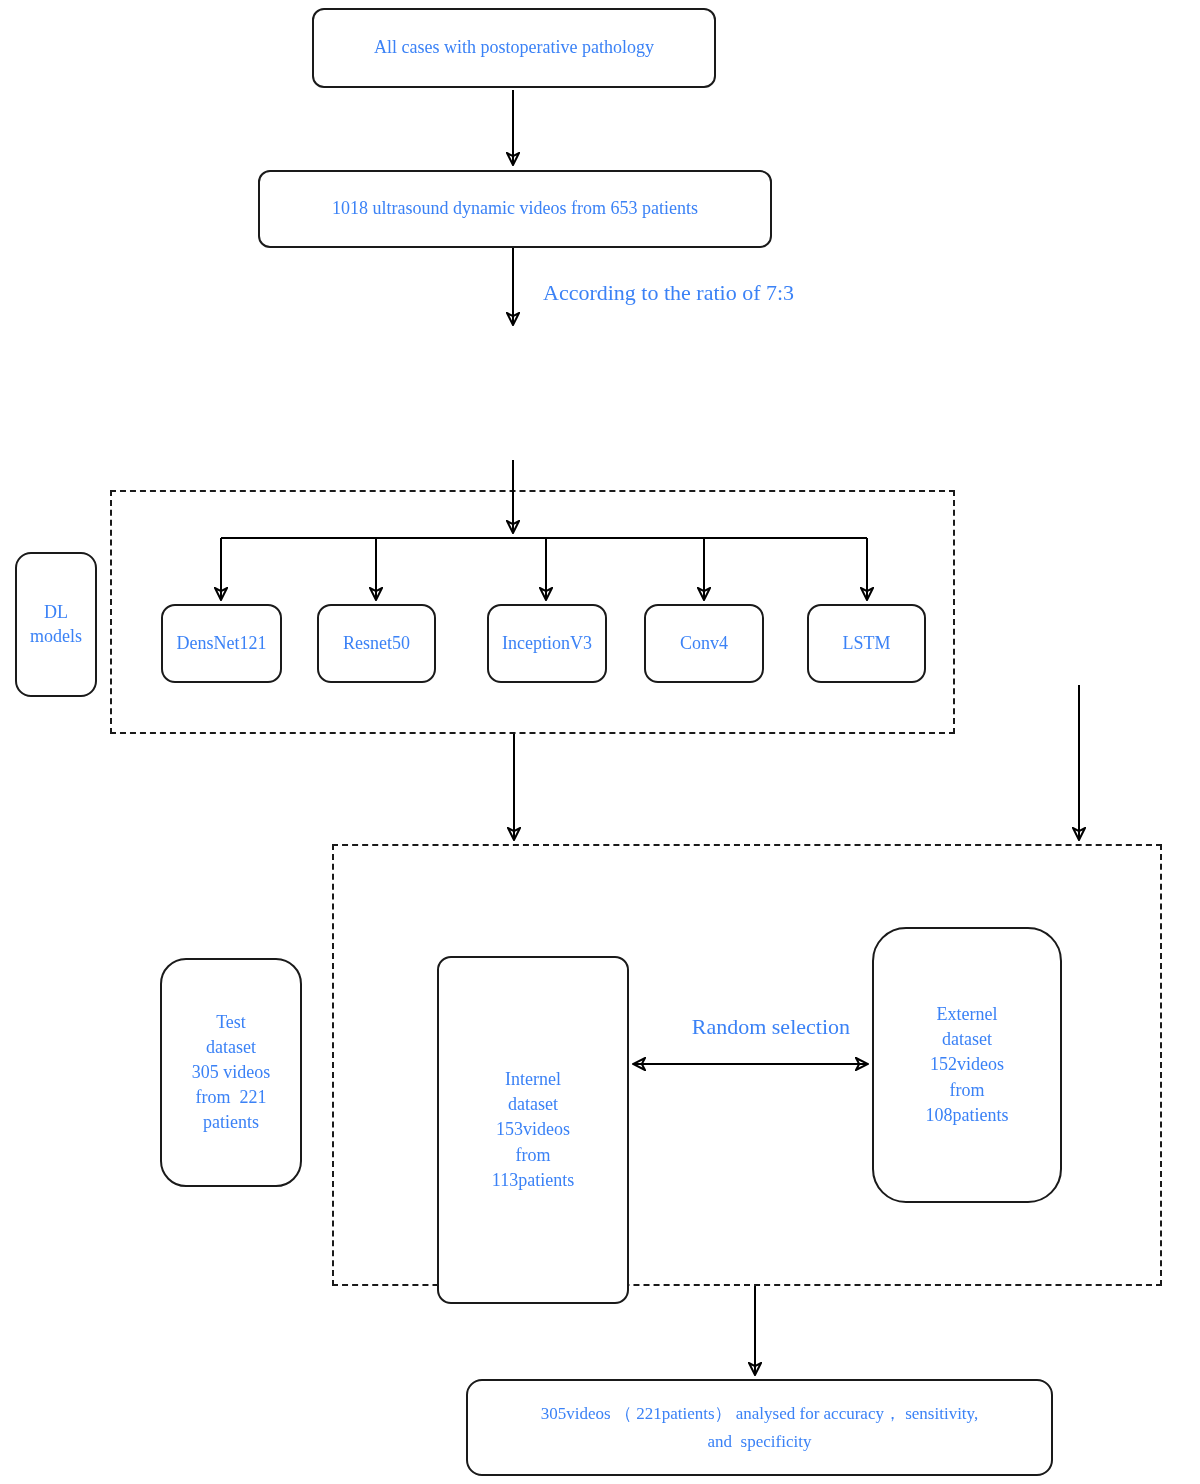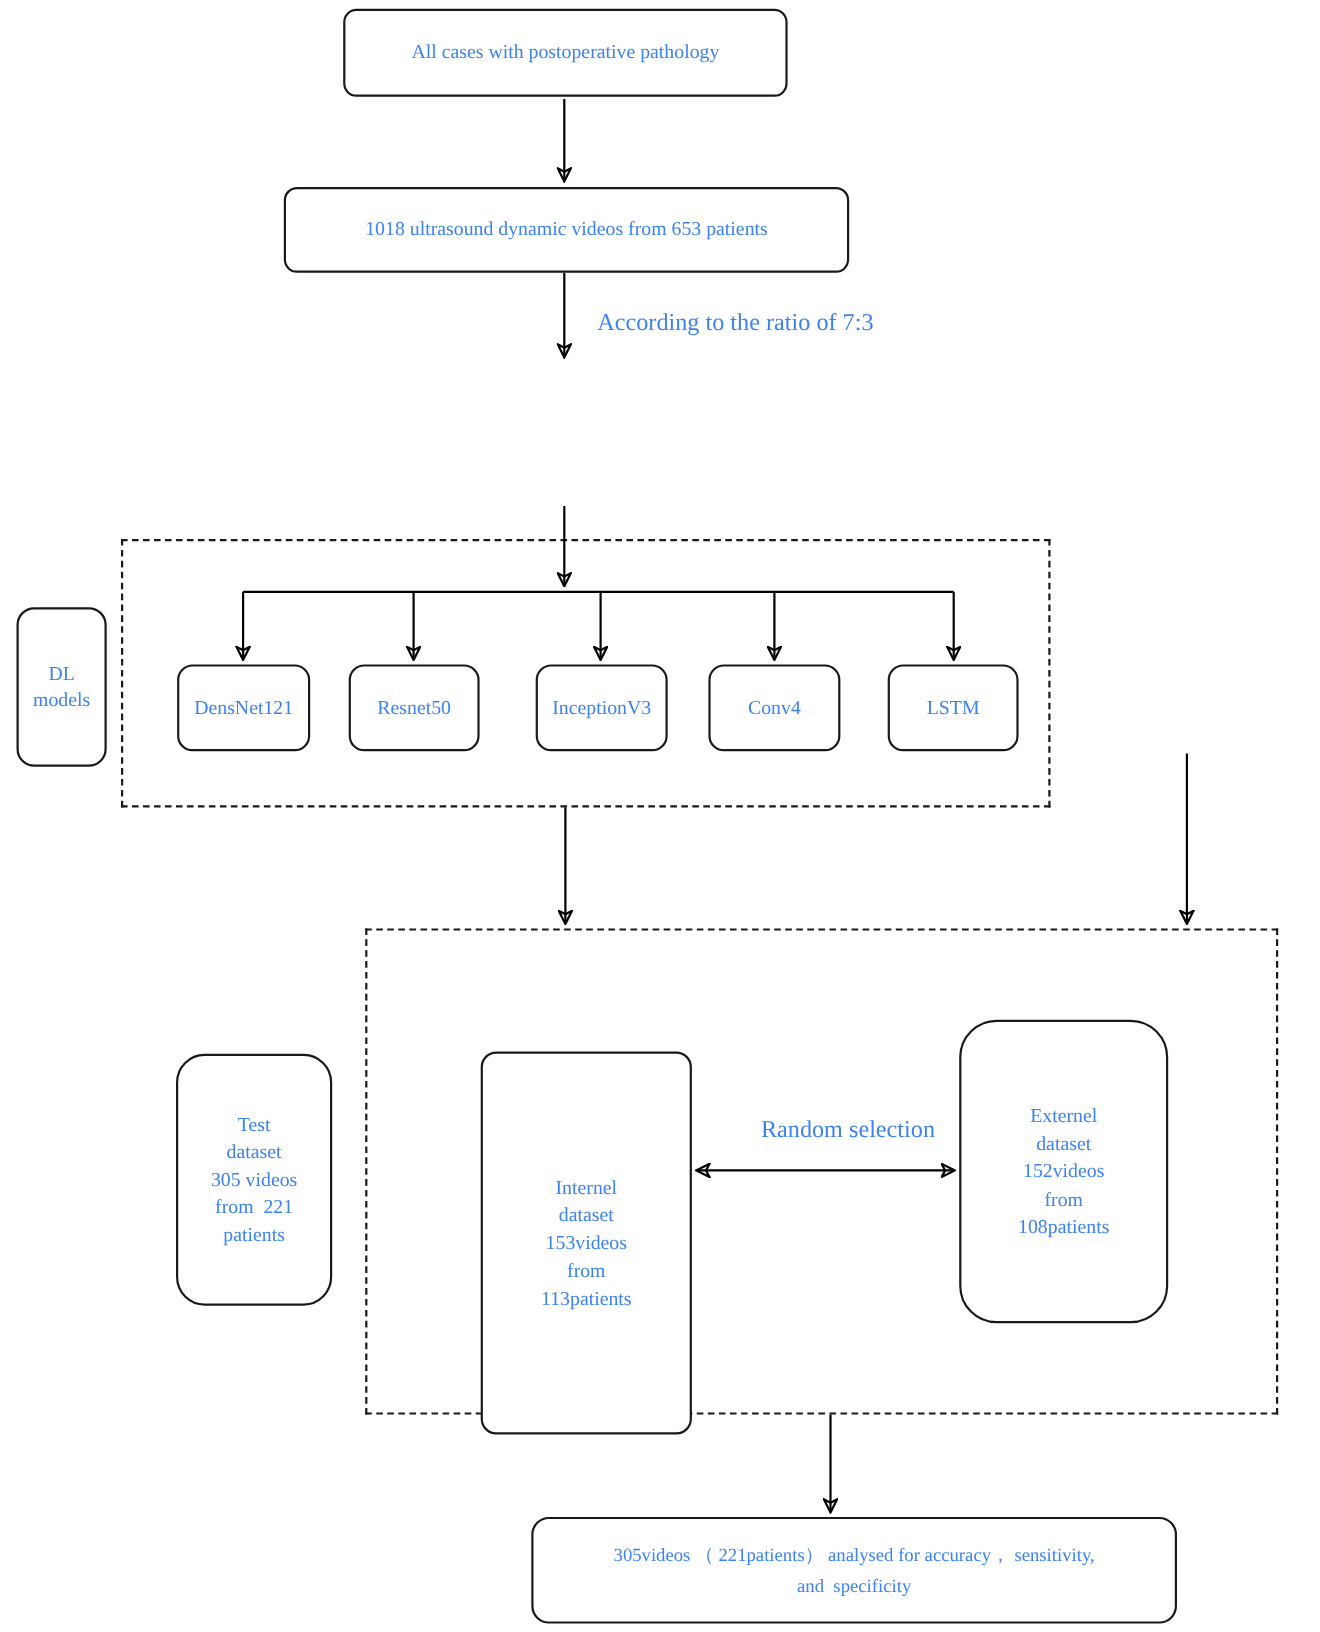--- a/index.html
+++ b/index.html
@@ -34,21 +34,21 @@
   .n-model    { top: 604px;  height: 79px; border-radius: 14px; }
   .n-m0 { left: 161px; width: 121px; }
   .n-m1 { left: 317px; width: 119px; }
   .n-m2 { left: 487px; width: 120px; text-align: right; }
   .n-m3 { left: 644px; width: 120px; }
   .n-m4 { left: 807px; width: 119px; }
   .n-radio    { left: 968px; top: 572px;  width: 222px; height: 113px; border-radius: 16px; }
   .n-test     { left: 160px; top: 958px;  width: 142px; height: 229px; border-radius: 26px; line-height: 1.4; }
   .n-internal { left: 437px; top: 928px;  width: 192px; height: 348px; border-radius: 14px; line-height: 1.4; margin-top: 28px; }
   .n-external { left: 872px; top: 927px;  width: 190px; height: 276px; border-radius: 34px; line-height: 1.4; }
-  .n-result   { left: 466px; top: 1379px; width: 587px; height: 97px;  border-radius: 16px; font-size: 17px; line-height: 1.6; margin-left: 17px; }
+  .n-result   { left: 466px; top: 1379px; width: 587px; height: 97px;  border-radius: 16px; font-size: 17px; line-height: 1.6; }
   .dashed-box {
     position: absolute;
     box-sizing: border-box;
     border: 2px dashed #1a1a1a;
     background: transparent;
     z-index: 1;
   }
   .d-models { left: 110px; top: 490px; width: 845px; height: 244px; }
   .d-test   { left: 332px; top: 844px; width: 830px; height: 442px; }
   .edge-label {

